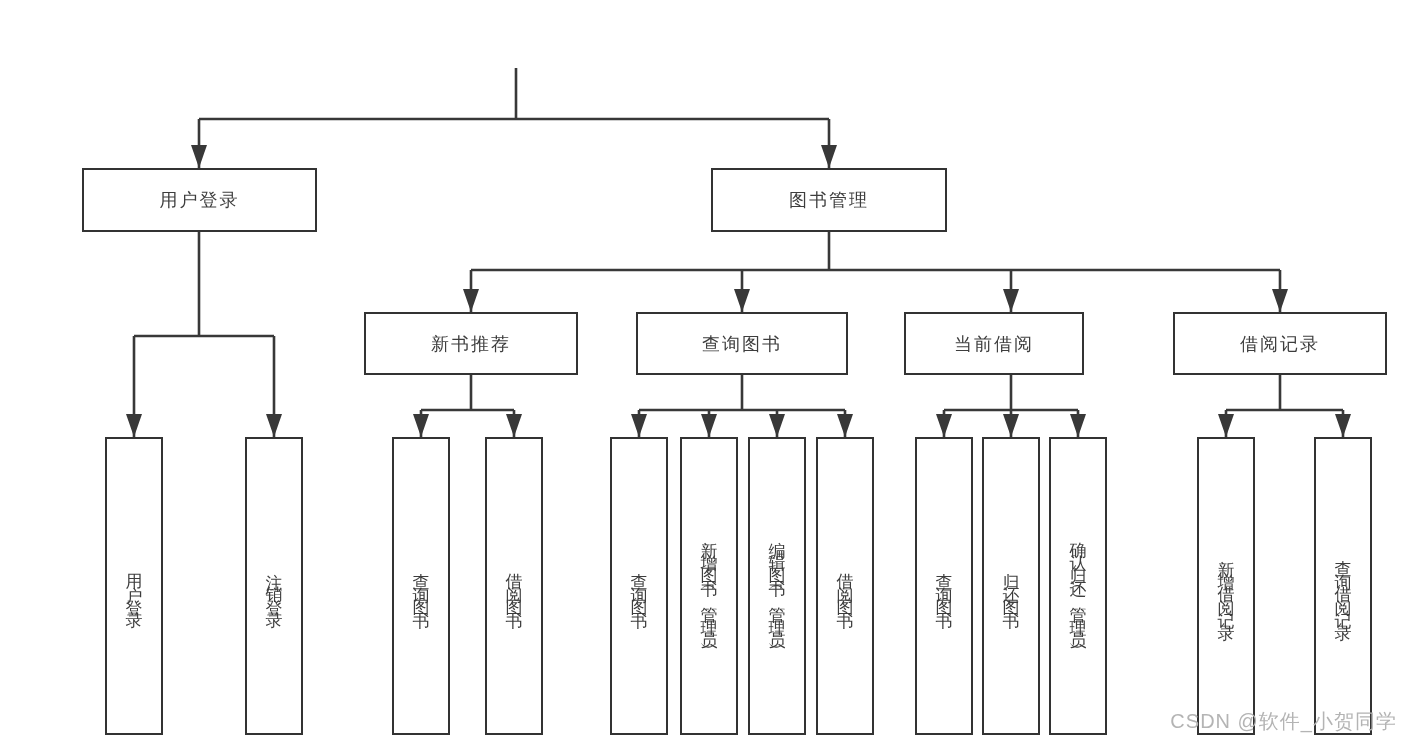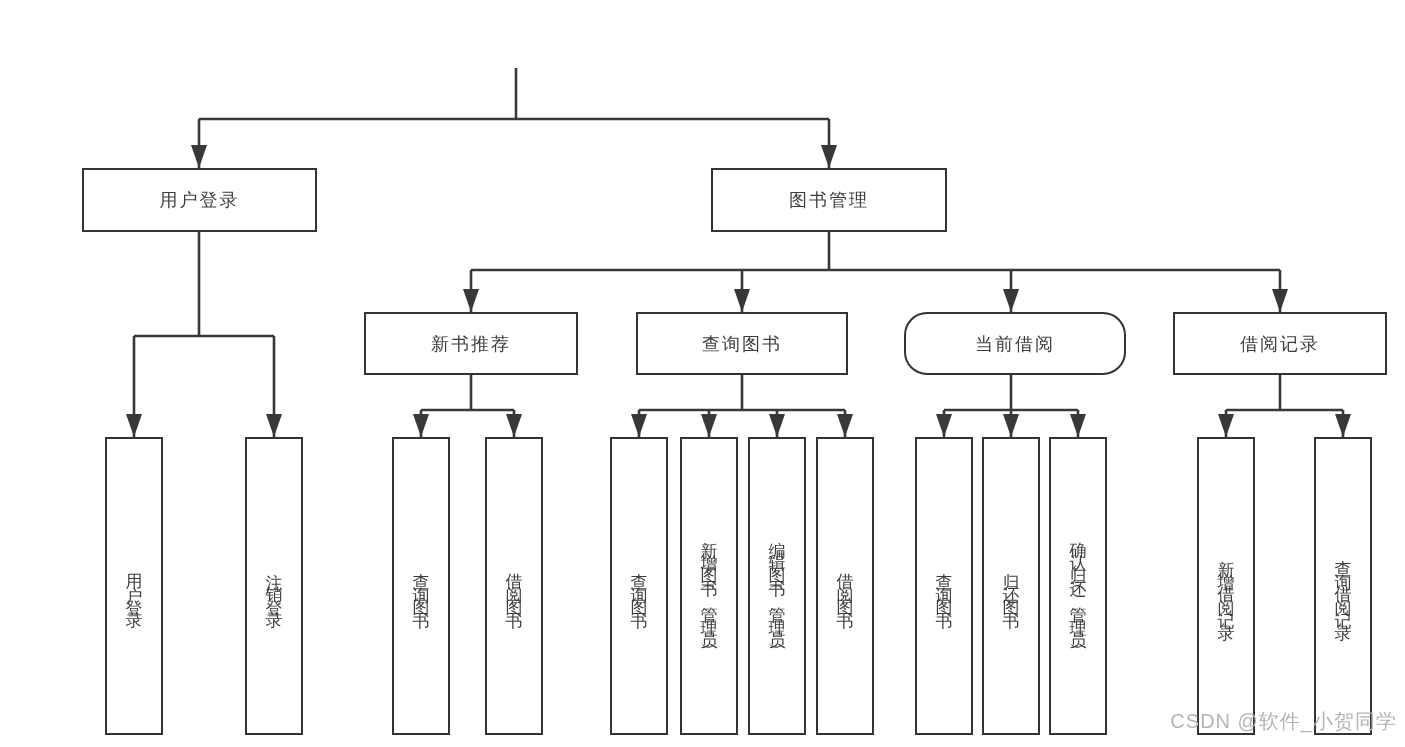--- a/index.html
+++ b/index.html
@@ -101,21 +101,21 @@
       <path d="M1343,410 V437" marker-end="url(#arrowhead)"></path>
     </g>
   </svg>
 
 
   <div class="box lvl2-box" style="left:82px;top:168px;width:235px;height:64px;">用户登录</div>
   <div class="box lvl2-box" style="left:711px;top:168px;width:236px;height:64px;text-align:right;">图书管理</div>
 
   <div class="box lvl3-box" style="left:364px;top:312px;width:214px;height:63px;text-align:center;">新书推荐</div>
   <div class="box lvl3-box" style="left:636px;top:312px;width:212px;height:63px;">查询图书</div>
-  <div class="box lvl3-box" style="left:904px;top:312px;width:222px;height:63px;border-radius:23px;">当前借阅</div>
+  <div class="box lvl3-box" style="left:904px;top:312px;width:180px;height:63px;">当前借阅</div>
   <div class="box lvl3-box" style="left:1173px;top:312px;width:214px;height:63px;">借阅记录</div>
 
   <div class="box leaf-box" style="left:105px;top:437px;width:58px;height:298px;">用户登录</div>
   <div class="box leaf-box" style="left:245px;top:437px;width:58px;height:298px;">注销登录</div>
 
   <div class="box leaf-box" style="left:392px;top:437px;width:58px;height:298px;">查询图书</div>
   <div class="box leaf-box" style="left:485px;top:437px;width:58px;height:298px;">借阅图书</div>
 
   <div class="box leaf-box" style="left:610px;top:437px;width:58px;height:298px;">查询图书</div>
   <div class="box leaf-box" style="left:680px;top:437px;width:58px;height:298px;">新增图书（管理员）</div>

